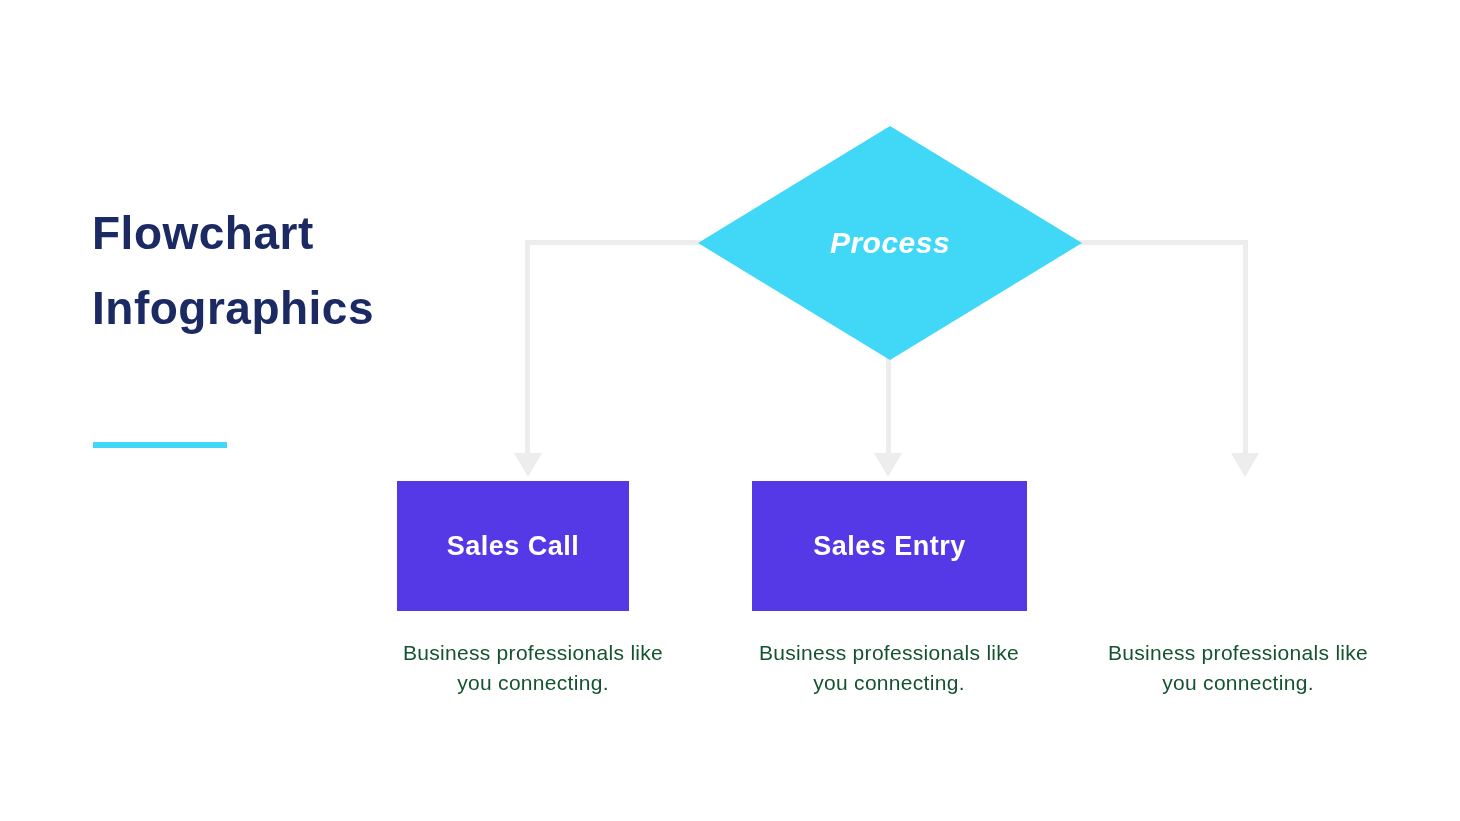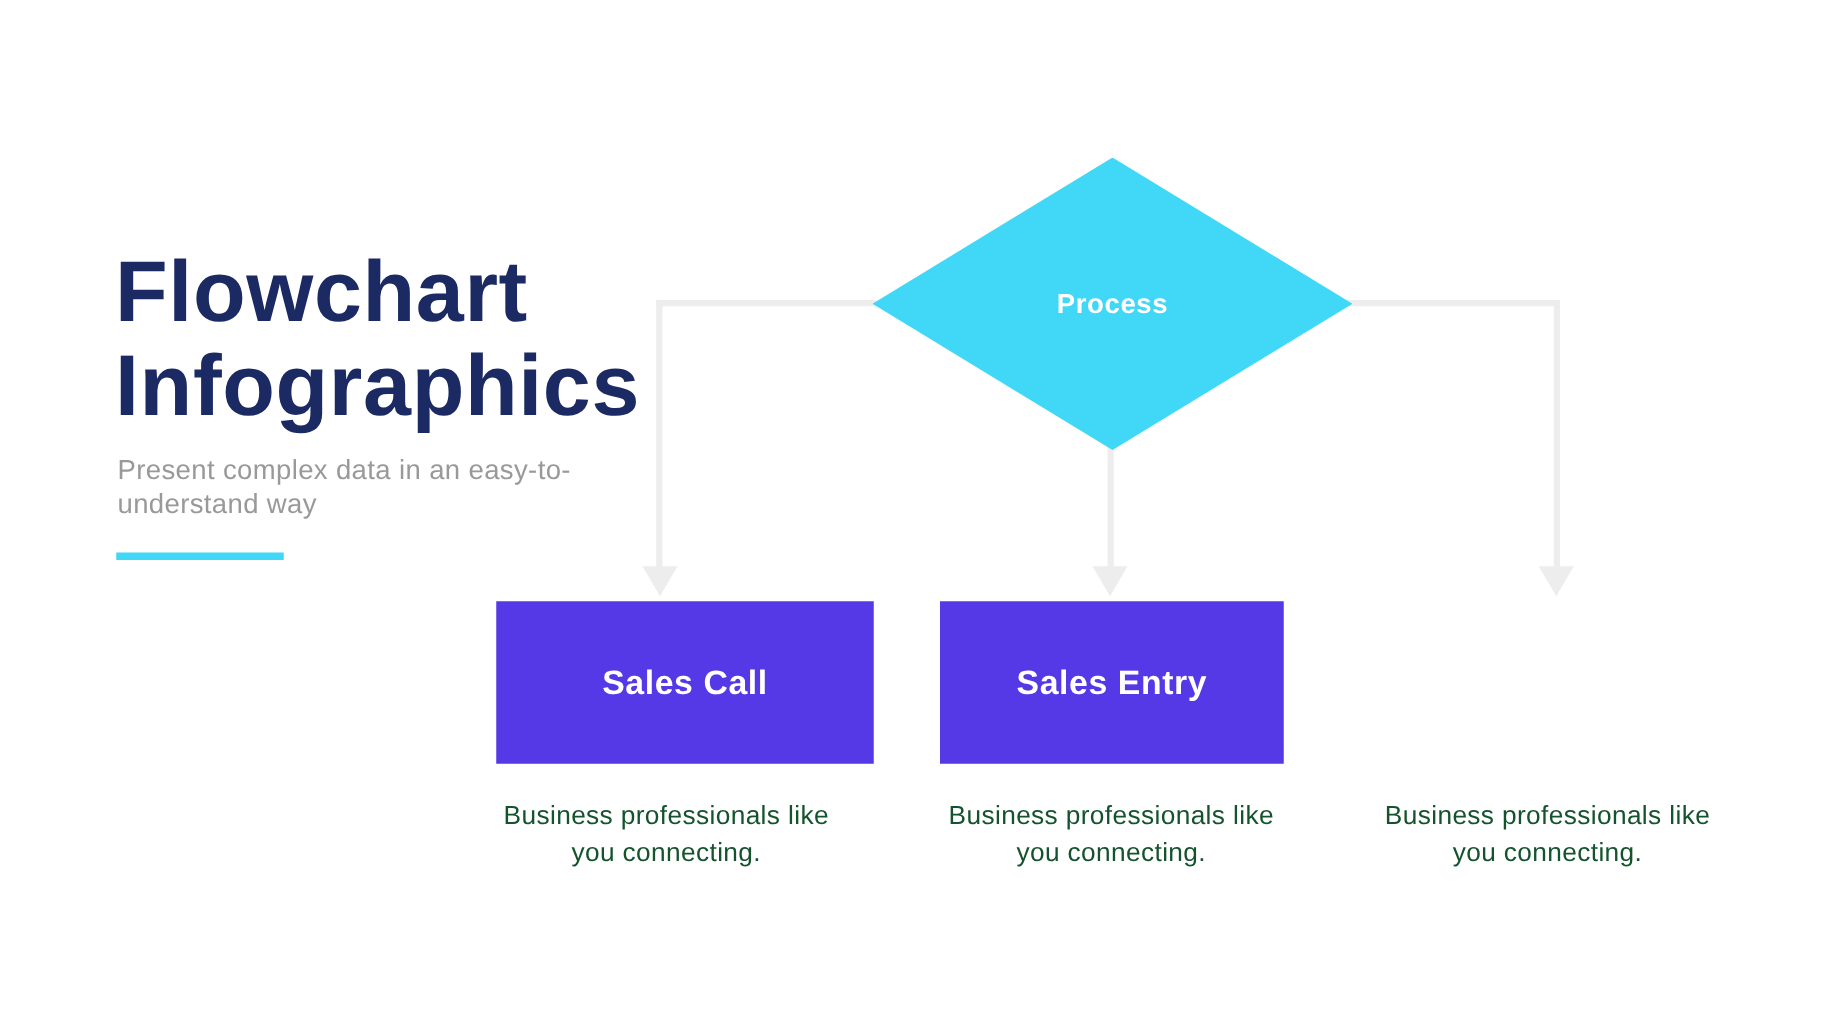--- a/index.html
+++ b/index.html
@@ -15,21 +15,21 @@
     background: #ffffff;
     overflow: hidden;
   }
 
   
   .title {
     position: absolute;
     left: 92px;
     top: 196px;
     width: 420px;
-    font-size: 69px;
+    font-size: 46px;
     line-height: 75px;
     font-weight: bold;
     color: #1b2a63;
     letter-spacing: 0.5px;
   }
   .subtitle {
     position: absolute;
     left: 94px;
     top: 362px;
     width: 372px;
@@ -77,36 +77,37 @@
     width: 384px;
     height: 234px;
     background: #41d8f8;
     clip-path: polygon(50% 0, 100% 50%, 50% 100%, 0 50%);
     display: flex;
     align-items: center;
     justify-content: center;
   }
   .diamond-label {
     color: #ffffff;
-    font-size: 22px;
+    font-size: 30px;
     font-weight: bold;
     letter-spacing: 0.5px;
+    font-style: italic;
   }
 
   
   .node-box {
     position: absolute;
     top: 481px;
     height: 130px;
     background: #5639e6;
     display: flex;
     align-items: center;
     justify-content: center;
   }
-  .node-box-1 { left: 397px;  width: 302px; }
+  .node-box-1 { left: 397px;  width: 232px; }
   .node-box-2 { left: 752px;  width: 275px; }
   .node-box-3 { left: 1101px; width: 275px; }
   .node-label {
     color: #ffffff;
     font-size: 27px;
     font-weight: bold;
     letter-spacing: 0.5px;
   }
 
   
@@ -124,21 +125,20 @@
   .node-caption-2 { left: 749px; }
   .node-caption-3 { left: 1098px; }
 </style>
 </head>
 <body>
 
 <div class="slide">
 
   <div class="title">Flowchart Infographics</div>
 
-  <div class="subtitle">Present complex data in an easy-to-understand way</div>
 
   <div class="accent-underline"></div>
 
   <div class="conn conn-h-left"></div>
   <div class="conn conn-v-left"></div>
   <div class="conn conn-v-mid"></div>
   <div class="conn conn-h-right"></div>
   <div class="conn conn-v-right"></div>
   <div class="arrowhead arrow-left"></div>
   <div class="arrowhead arrow-mid"></div>

